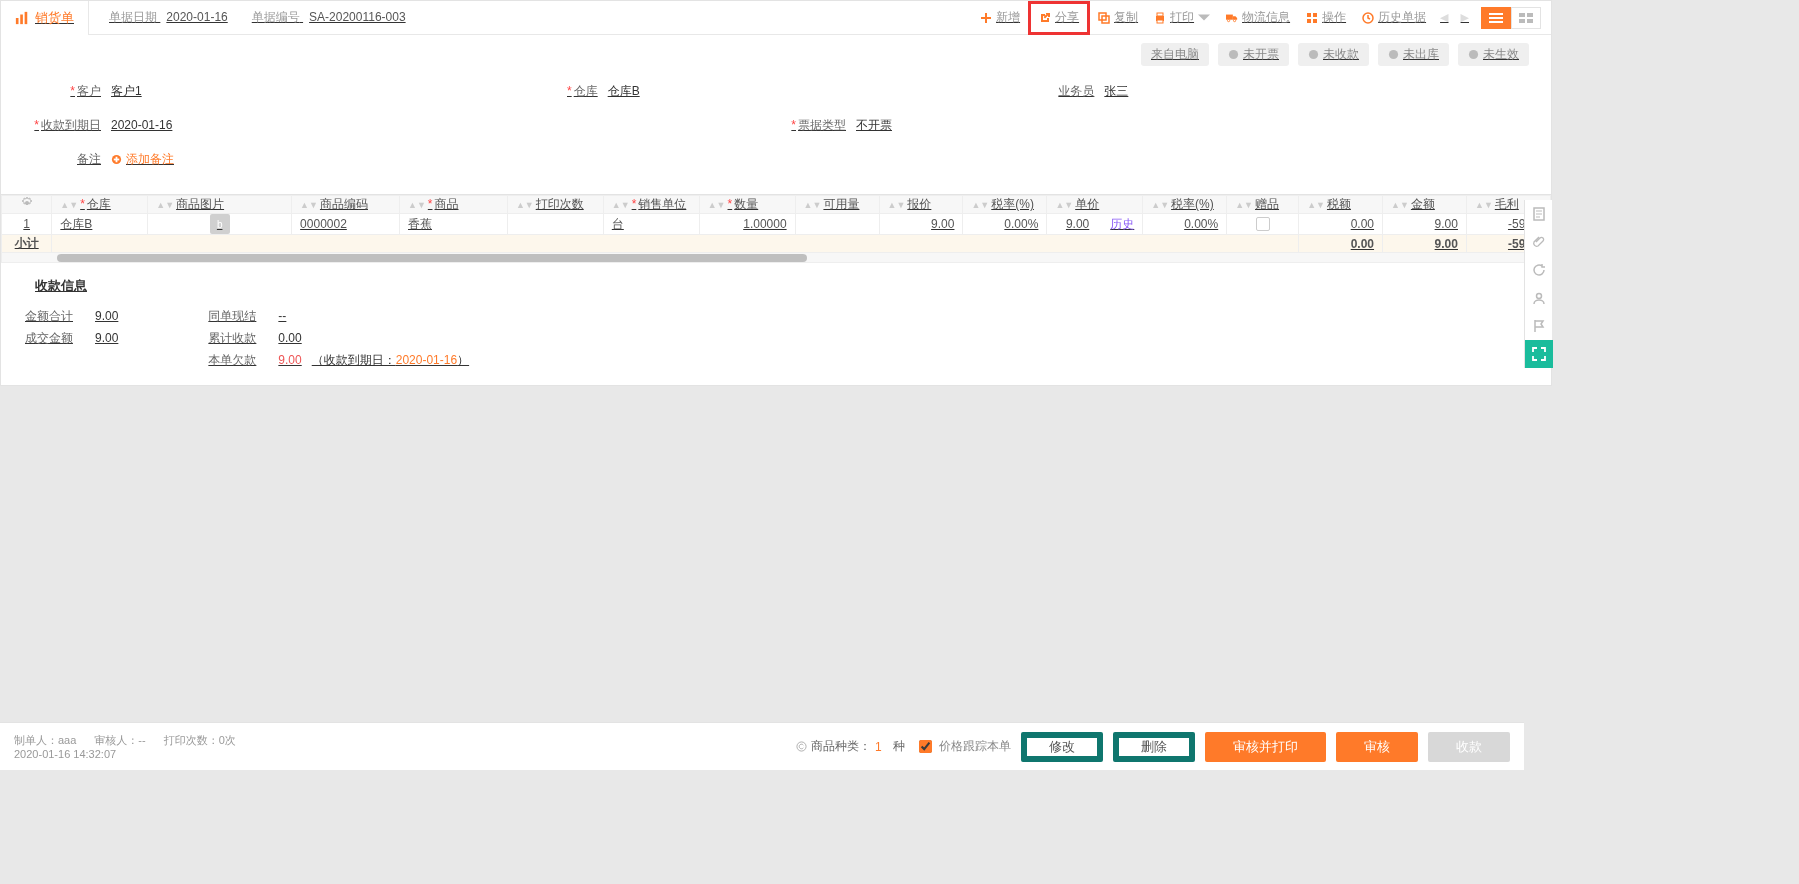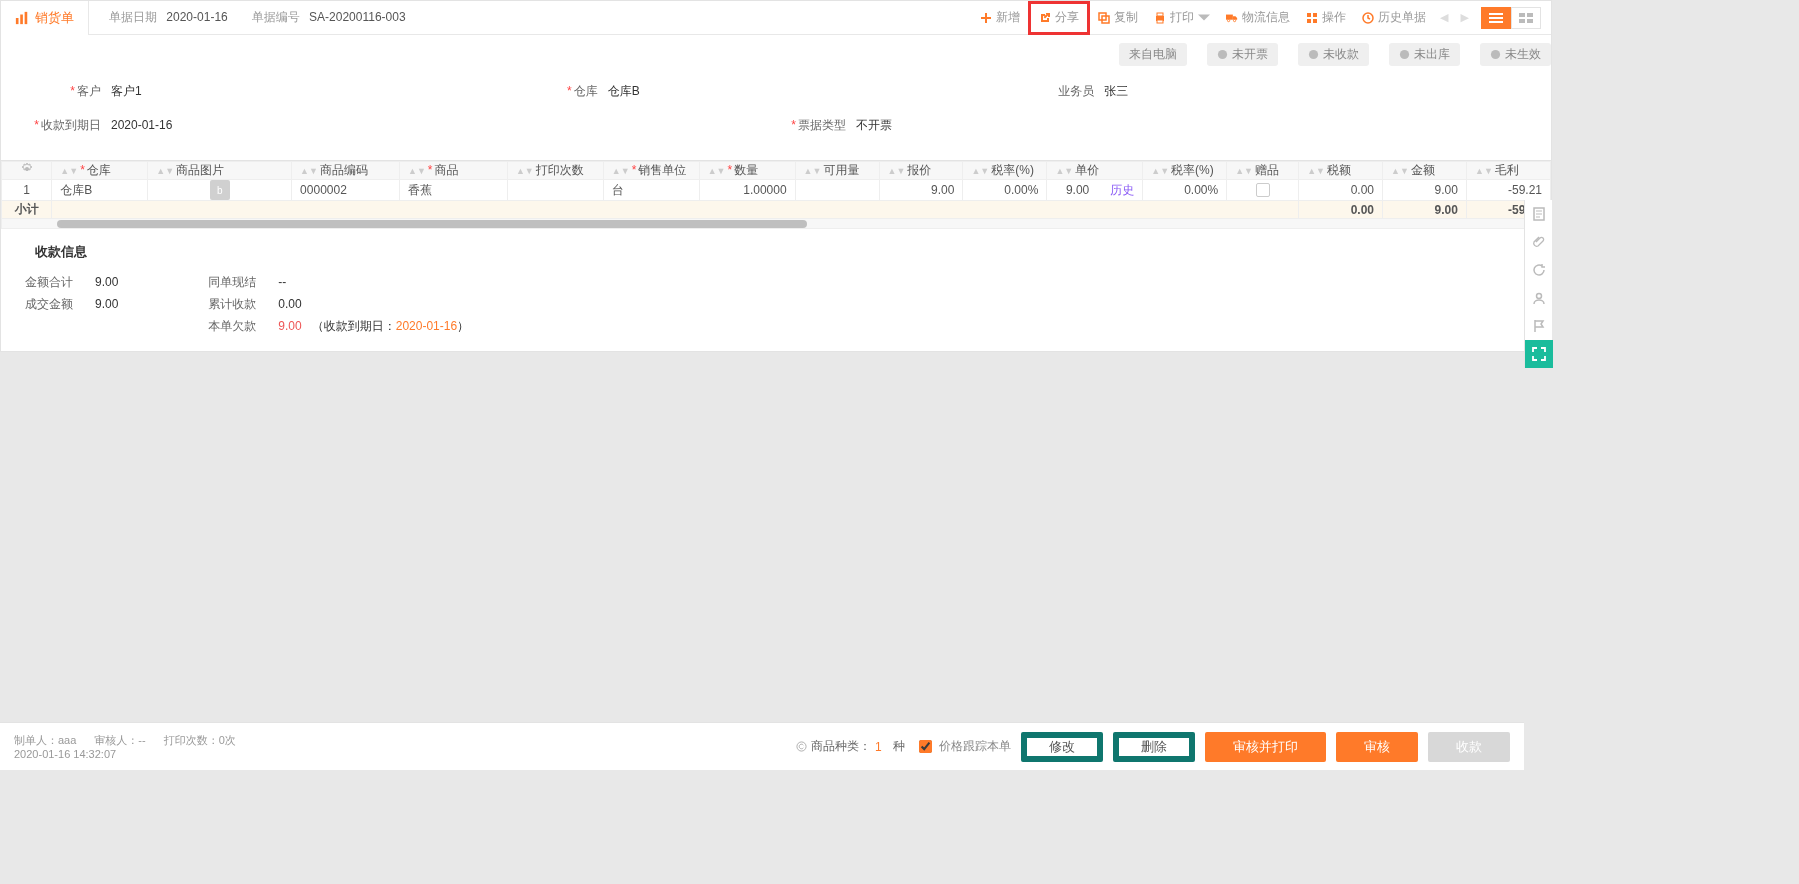--- a/index.html
+++ b/index.html
@@ -1,38 +1,38 @@
 <!DOCTYPE html>
 <html><head>
 <meta charset="utf-8">
 <style>
   * { box-sizing: border-box; }
   html, body { margin:0; padding:0; height:100%; font-family: "Microsoft YaHei", Arial, sans-serif; font-size:12px; color:#333; background:#e8e8e8; }
-  .app { width:1552px; height:770px; background:#e8e8e8; position:relative; }
+  .app { width:1552px; height:770px; background:#e8e8e8; position:relative;text-decoration:underline; }
   
   .panel { background:#fff; margin:0 0 0 0; border:1px solid #e3e3e3; }
   .topbar { display:flex; align-items:center; height:34px; border-bottom:1px solid #e8e8e8; padding:0 10px 0 0; }
   .tab { display:flex; align-items:center; height:34px; padding:0 14px; background:#fff; border-right:1px solid #e8e8e8; color:#ff7a29; font-size:13px; gap:6px; }
   .tab svg { fill:#ff7a29; }
   .meta { display:flex; align-items:center; margin-left:20px; color:#888; font-size:12px; gap:24px; }
   .meta-label { color:#999; }
   .meta-val { color:#555; margin-left:6px; }
   .top-actions { margin-left:auto; display:flex; align-items:center; }
   .act { display:flex; align-items:center; gap:4px; padding:0 8px; height:34px; color:#999; cursor:pointer; font-size:12px; }
   .act svg { width:12px; height:12px; fill:#ff7a29; }
   .act svg.gray { fill:#bbb; }
   .highlight-box { border:3px solid #e33; }
   .chev { color:#ddd; padding:0 6px; font-size:11px; }
   .view-toggle { display:flex; margin-left:6px; }
   .vt { width:30px; height:22px; display:flex; align-items:center; justify-content:center; background:#fff; border:1px solid #e3e3e3; }
   .vt.active { background:#ff7a29; border-color:#ff7a29; }
   .vt.active svg { fill:#fff; }
   .vt svg { fill:#bbb; width:14px; height:14px; }
 
-  .status-row { display:flex; justify-content:flex-end; padding:8px 0; gap:20px; }
+  .status-row { display:flex; justify-content:flex-end; padding:8px 22px; gap:9px; }
   .pill { background:#efefef; color:#888; border-radius:3px; padding:3px 10px; font-size:12px; display:flex; align-items:center; gap:4px; }
   .pill svg { width:11px; height:11px; fill:#bbb; }
 
   .form-area { padding:0 30px 18px 30px; }
   .form-row { display:flex; height:34px; align-items:center; }
   .form-col { flex:1; display:flex; align-items:center; }
   .flabel { width:70px; text-align:right; color:#666; font-size:12px; }
   .fval { margin-left:10px; color:#333; font-size:12px; }
   .addr-blur { width:220px; height:22px; background:#fafafa; border-radius:2px; margin-left:6px; display:inline-block; }
   .add-remark { color:#ff7a29; display:flex; align-items:center; gap:4px; cursor:pointer; }
@@ -242,20 +242,35 @@
       </div>
       <div class="form-row">
         <div class="form-col">
           <span class="flabel"><span class="req-star">*</span><span>收款到期日</span></span>
           <span class="fval">2020-01-16</span>
         </div>
         <div class="form-col">
           <span class="flabel"><span class="req-star">*</span><span>票据类型</span></span>
           <span class="fval">不开票</span>
         </div>
+      </div>
+      <div class="form-row">
+        <div class="form-col">
+          <span class="flabel">备注</span>
+          <span class="fval add-remark">
+            <svg viewBox="0 0 12 12">
+                <circle cx="6" cy="6" r="5"></circle>
+                <path d="M5 3h2v6H5z" fill="#fff"></path>
+                <path d="M3 5h6v2H3z" fill="#fff"></path>
+              </svg>
+            <span>添加备注</span>
+          </span>
+        </div>
+        <div class="form-col"></div>
+        <div class="form-col"></div>
       </div>
     </div>
 
     <div class="tbl-wrap">
       <table>
         <colgroup>
           <col style="width:42px">
             <col style="width:80px">
             <col style="width:120px">
             <col style="width:90px">

